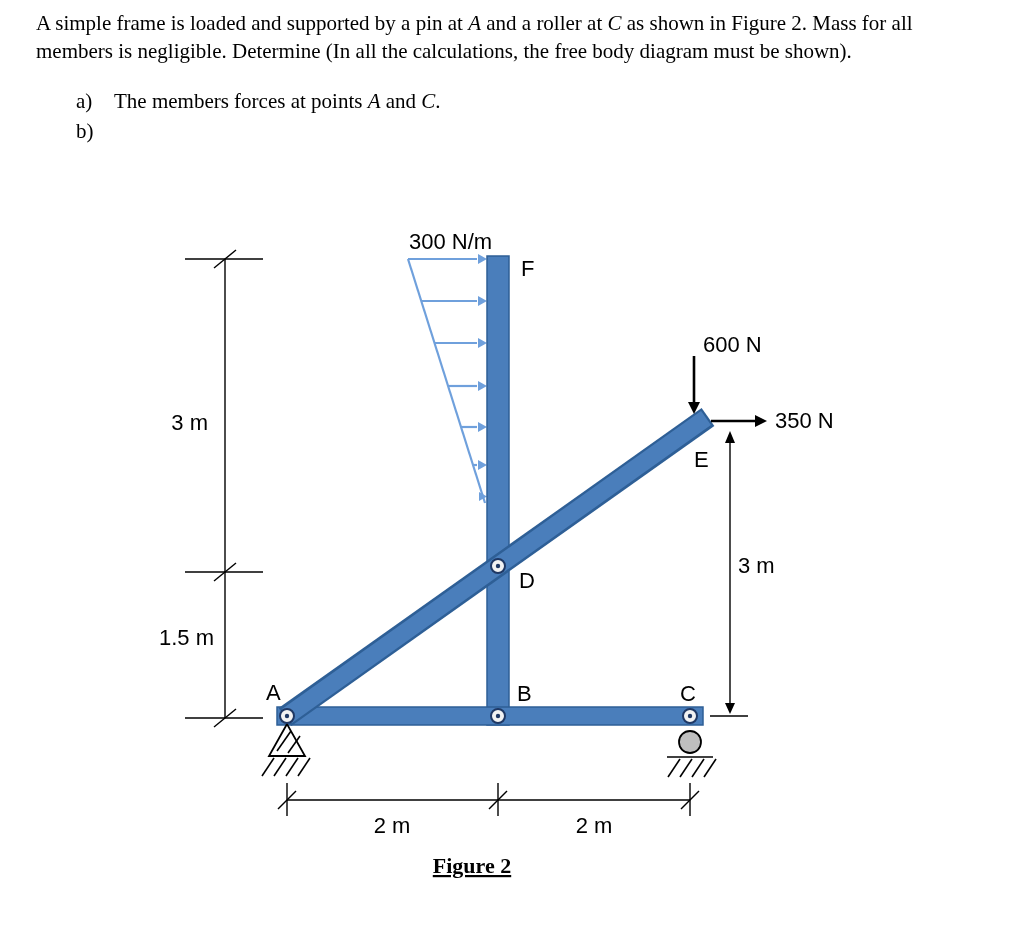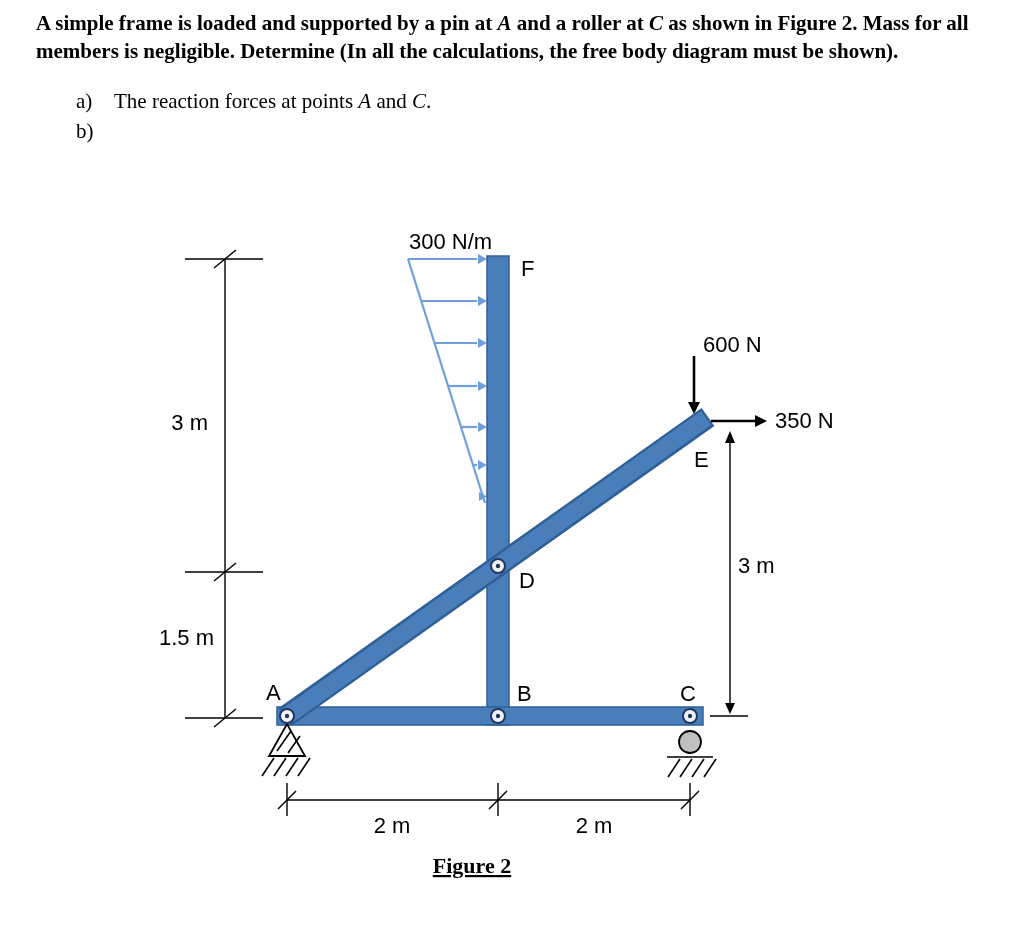--- a/index.html
+++ b/index.html
@@ -10,21 +10,20 @@
     color:#000;
     font-family:"Liberation Serif", serif;
     overflow:hidden;
   }
   .problem{
     margin:0;
     padding:10px 30px 0 36px;
     max-width:960px;
     font-size:21px;
     line-height:1.33;
-    font-weight:bold;
   }
   .items{
     margin:20px 0 0 76px;
     font-size:21px;
   }
   .item{display:flex;gap:18px;line-height:1.45;}
   .item-label{min-width:20px;}
   .fig-svg{position:absolute;left:0;top:0;width:1024px;height:942px;}
   .member{stroke:#2e5f96;stroke-width:1.5;}
   .member-line-outer{stroke:#2e5f96;stroke-linecap:butt;}
@@ -45,21 +44,21 @@
 </head>
 <body>
 
 <div class="page">
 
   <p class="problem"><span>A simple frame is loaded and supported by a pin at </span><i>A</i><span> and a roller at </span><i>C</i><span> as shown in Figure 2. Mass for all members is negligible. Determine (In all the calculations, the free body diagram must be shown).</span></p>
 
   <div class="items">
     <div class="item">
       <span class="item-label">a)</span>
-      <span class="item-text"><span>The reaction forces at points </span><i>A</i><span> and </span><i>C</i><span>.</span></span>
+      <span class="item-text"><span>The members forces at points </span><i>A</i><span> and </span><i>C</i><span>.</span></span>
     </div>
     <div class="item">
       <span class="item-label">b)</span>
     </div>
   </div>
 
   <svg class="fig-svg" viewBox="0 0 1024 942">
 
     <g>
       <line class="dim" x1="225" y1="259" x2="225" y2="718"></line>

